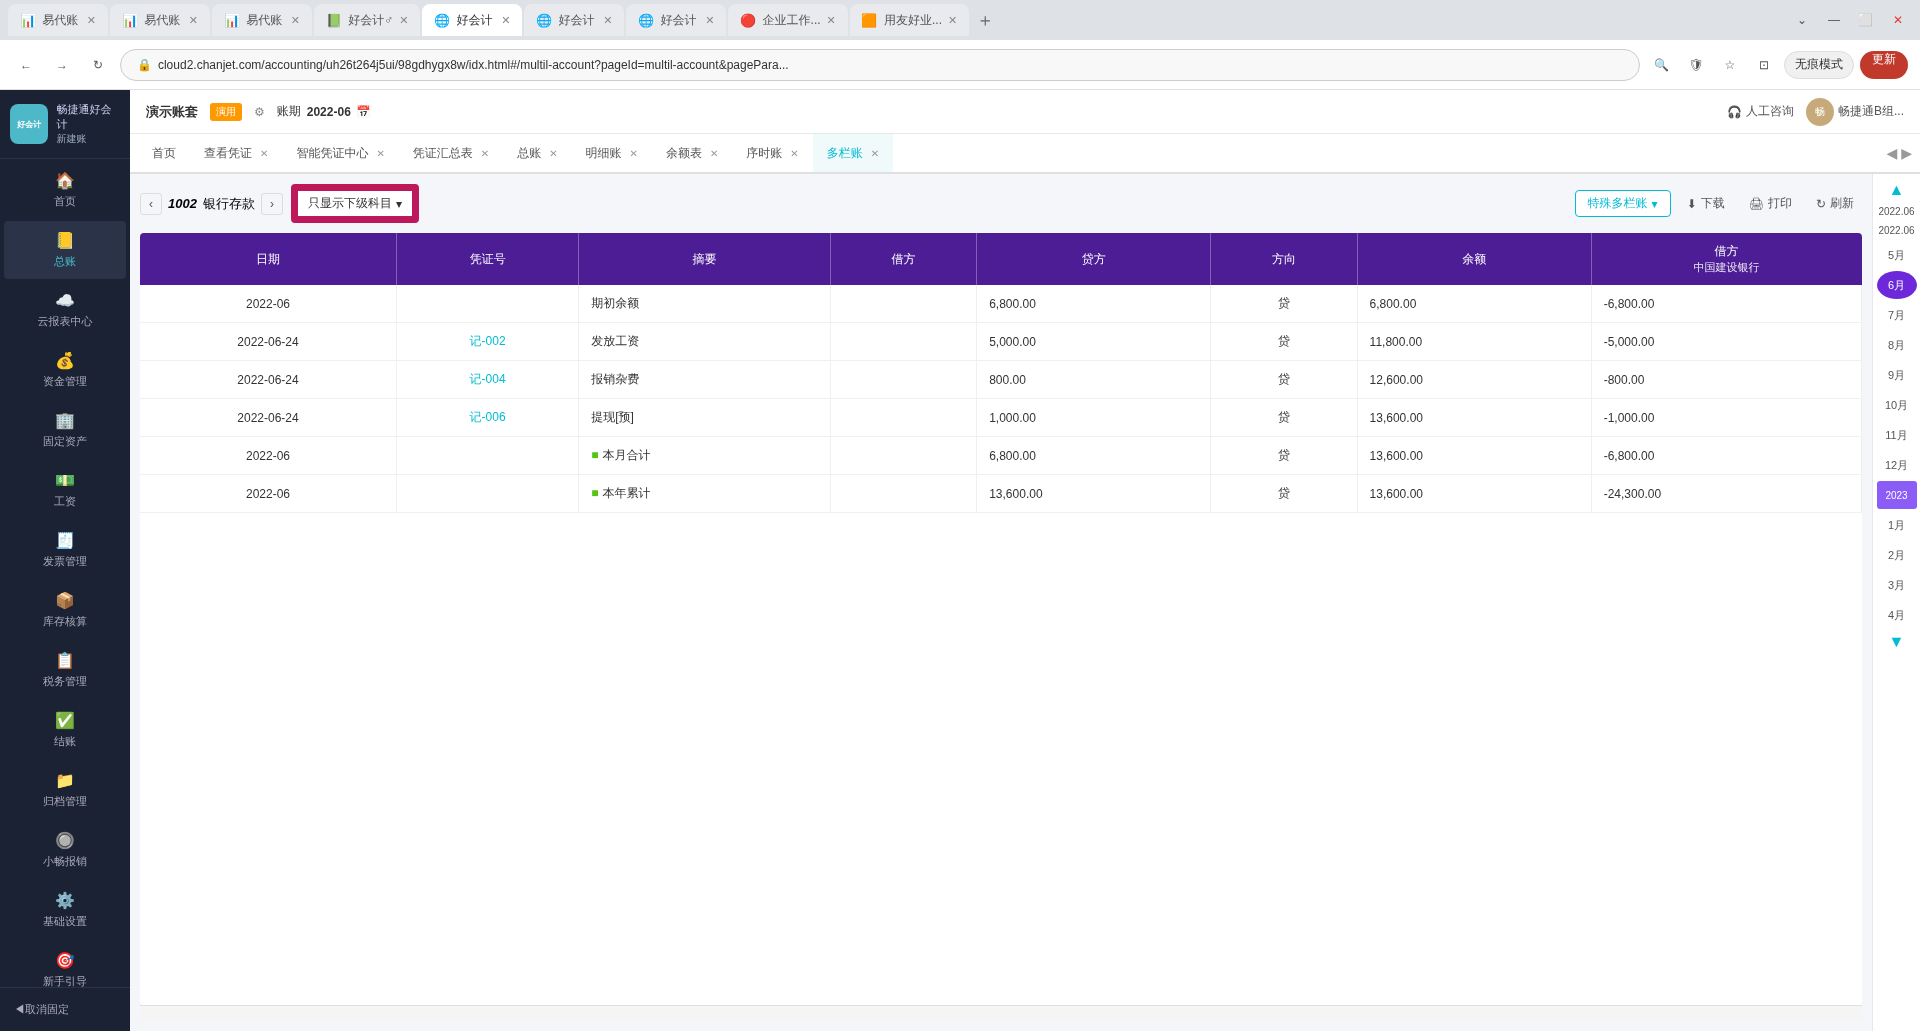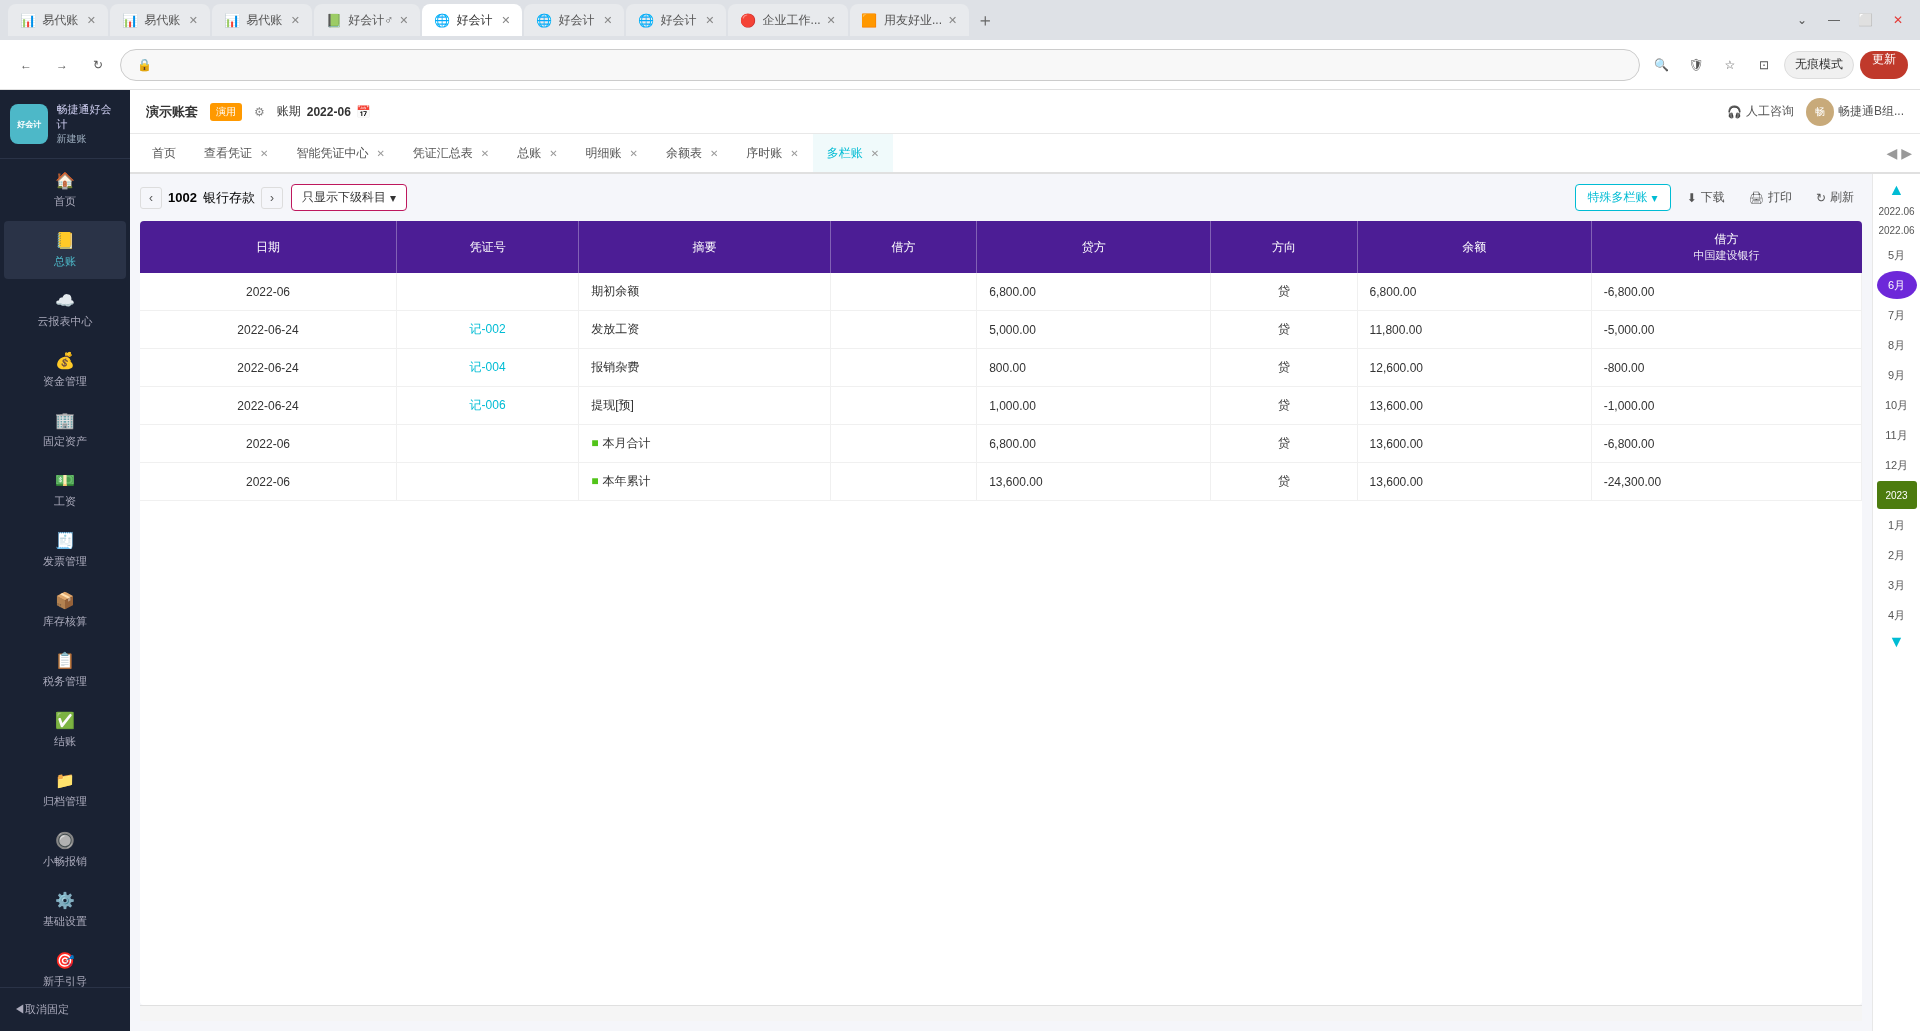--- a/index.html
+++ b/index.html
@@ -57,21 +57,21 @@
     .tab-collapse { margin-left: auto; display: flex; align-items: center; gap: 4px; }
 
     
     .content-area { flex: 1; display: flex; overflow: hidden; }
     .ledger-content { flex: 1; display: flex; flex-direction: column; overflow: hidden; padding: 10px; }
 
     
     .ledger-toolbar { display: flex; align-items: center; gap: 8px; margin-bottom: 10px; }
     .account-nav { display: flex; align-items: center; gap: 6px; }
     .nav-arrow { width: 22px; height: 22px; border: 1px solid #ddd; border-radius: 3px; display: flex; align-items: center; justify-content: center; cursor: pointer; color: #555; }
-    .show-sub { display: flex; align-items: center; gap: 4px; border: 1px solid #be185d; border-radius: 4px; padding: 4px 10px; font-size: 12px; cursor: pointer; color: #333; background: #fff; }
+    .show-sub { display: flex; align-items: center; gap: 4px; border: 7px solid #be185d; border-radius: 4px; padding: 4px 10px; font-size: 12px; cursor: pointer; color: #333; background: #fff; }
     .toolbar-right { margin-left: auto; display: flex; align-items: center; gap: 8px; }
     .feature-btn { border: 1px solid #00bcd4; color: #00bcd4; background: #fff; border-radius: 4px; padding: 4px 12px; font-size: 12px; cursor: pointer; display: flex; align-items: center; gap: 4px; }
     .action-btn { display: flex; align-items: center; gap: 4px; font-size: 12px; color: #555; cursor: pointer; padding: 4px 8px; }
 
     
     .ledger-table { background: #fff; border-radius: 4px; overflow: auto; flex: 1; }
     .ledger-table table { width: 100%; border-collapse: collapse; }
     .ledger-table thead tr { background: #4c1d95; color: #fff; }
     .ledger-table thead th { padding: 10px 12px; text-align: center; font-size: 12px; font-weight: normal; border-right: 1px solid rgba(255,255,255,0.3); }
     .ledger-table thead th:last-child { border-right: none; }
@@ -80,21 +80,21 @@
     .ledger-table tbody td.center { text-align: center; }
     .ledger-table tbody td.left { text-align: left; }
     .link-text { color: #00bcd4; cursor: pointer; }
     .green-dot { color: #52c41a; margin-right: 4px; }
 
     
     .right-calendar { width: 48px; background: #fff; border-left: 1px solid #e8e8e8; display: flex; flex-direction: column; align-items: center; overflow-y: auto; padding: 4px 0; }
     .cal-year-label { font-size: 10px; color: #555; text-align: center; padding: 4px 2px; white-space: nowrap; }
     .cal-month { width: 40px; height: 28px; display: flex; align-items: center; justify-content: center; font-size: 11px; color: #555; cursor: pointer; border-radius: 3px; margin: 1px 4px; }
     .cal-month.active { background: #6d28d9; color: #fff; border-radius: 50%; }
-    .cal-month.year-marker { background: #4d7c0f; color: #fff; border-radius: 3px; font-size: 10px; }
+    .cal-month.year-marker { background: #8b5cf6; color: #fff; border-radius: 3px; font-size: 10px; }
     .cal-scroll-btn { width: 24px; height: 24px; display: flex; align-items: center; justify-content: center; cursor: pointer; color: #00bcd4; font-size: 16px; }
 
     
     .th-sub { font-size: 11px; color: rgba(255,255,255,0.9); }
     .th-main { font-size: 12px; }
 
     .scrollbar-area { height: 16px; background: #f5f5f5; border-top: 1px solid #e0e0e0; }
   </style>
 </head>
 <body>
@@ -156,20 +156,21 @@
       <div class="tab-ctrl-btn" style="color:#e53935;">✕</div>
     </div>
   </div>
 
   <div class="address-bar">
     <div class="nav-btn">←</div>
     <div class="nav-btn">→</div>
     <div class="nav-btn">↻</div>
     <div class="url-bar">
       <span style="color:#666;margin-right:6px;">🔒</span>
+      <span>cloud2.chanjet.com/accounting/uh26t264j5ui/98gdhygx8w/idx.html#/multil-account?pageId=multil-account&amp;pagePara...</span>
     </div>
     <div class="browser-actions">
       <div class="nav-btn">🔍</div>
       <div class="nav-btn">🛡</div>
       <div class="nav-btn">☆</div>
       <div class="nav-btn">⊡</div>
       <div class="browser-action-btn stealth-btn">
         <span>无痕模式</span>
       </div>
       <div class="update-btn">
@@ -321,21 +322,21 @@
         <div style="cursor:pointer;color:#999;font-size:14px;">▶</div>
       </div>
     </div>
 
     <div class="content-area">
       <div class="ledger-content">
 
         <div class="ledger-toolbar">
           <div class="account-nav">
             <div class="nav-arrow">‹</div>
-            <span style="font-size:13px;font-weight:bold;">1002</span>
+            <span style="font-size:13px;font-weight:bold;font-style:italic;">1002</span>
             <span style="font-size:13px;">银行存款</span>
             <div class="nav-arrow">›</div>
           </div>
           <div class="show-sub">
             <span>只显示下级科目</span>
             <span>▾</span>
           </div>
           <div class="toolbar-right">
             <div class="feature-btn">
               <span>特殊多栏账</span>

